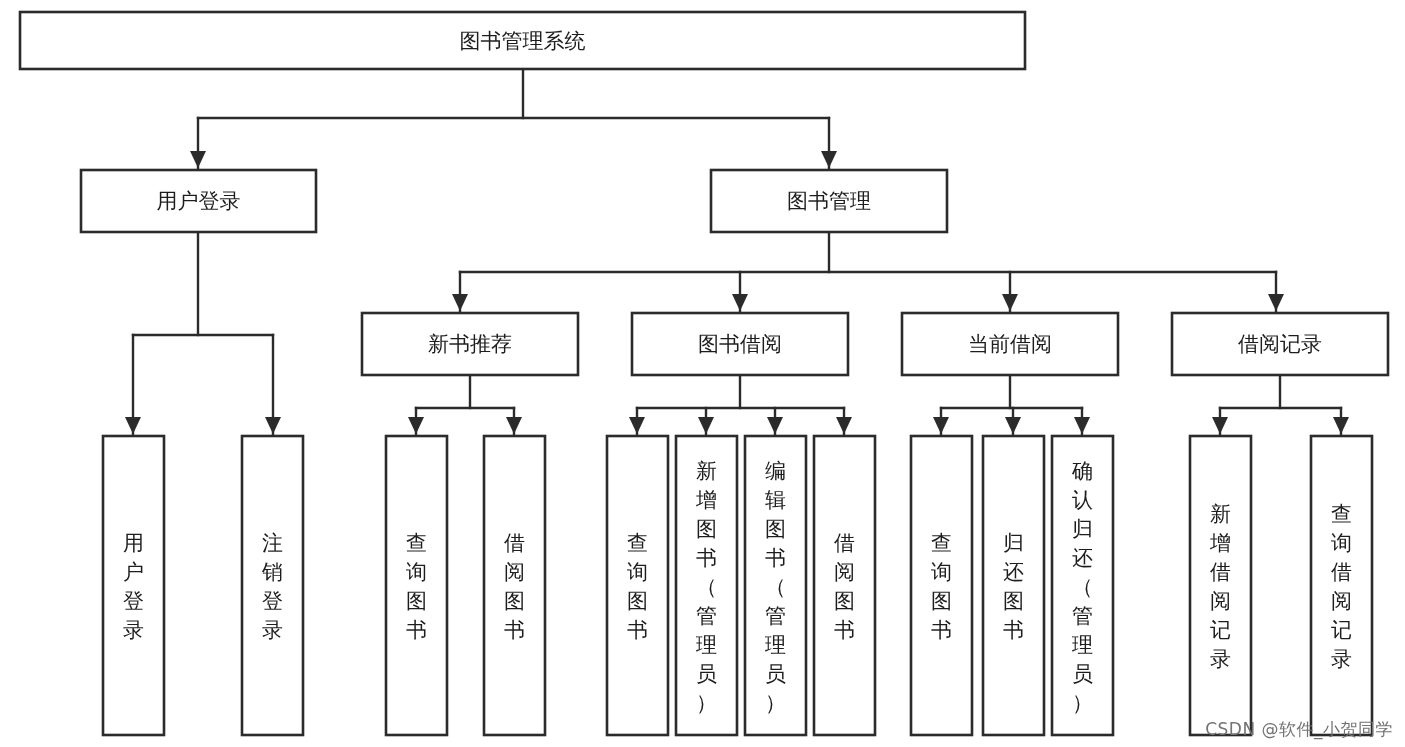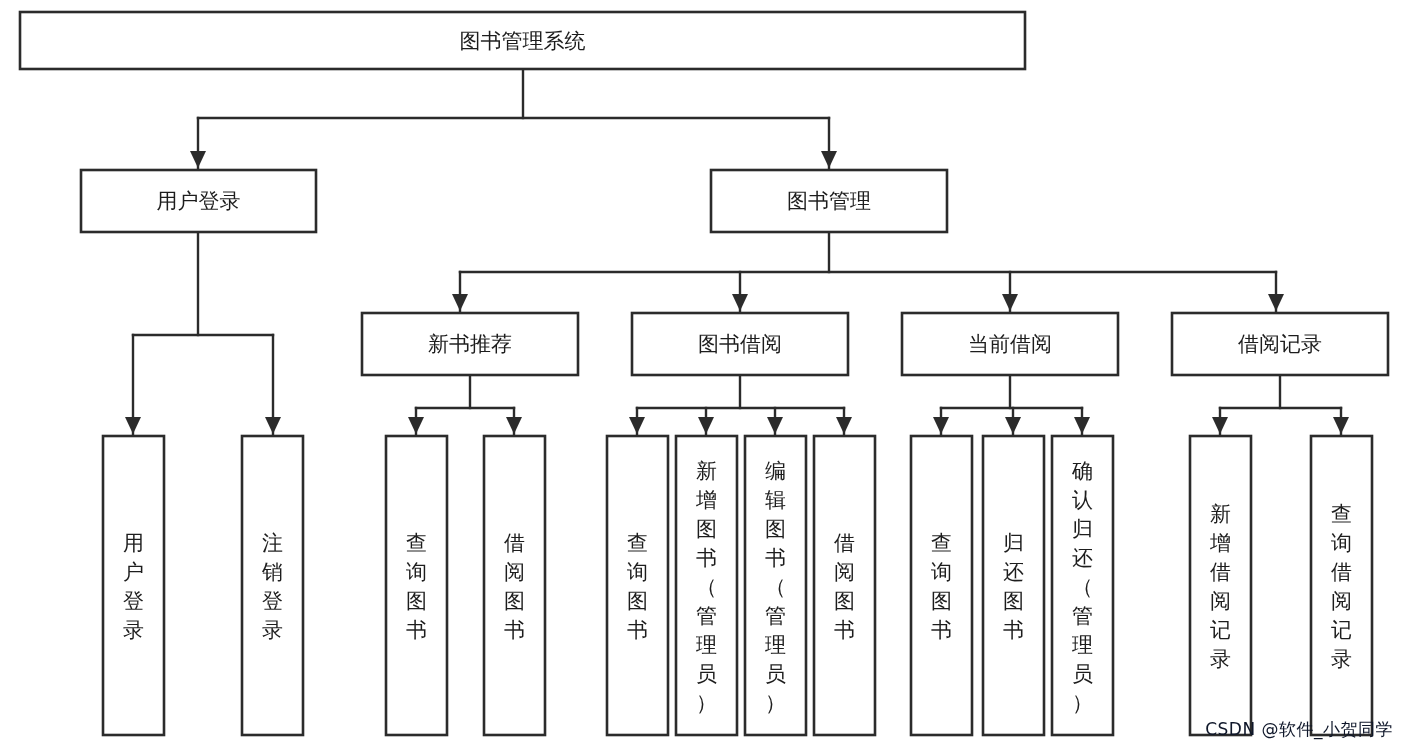--- a/index.html
+++ b/index.html
@@ -54,21 +54,21 @@
     font-family: "DejaVu Sans", "Liberation Sans", sans-serif;
     font-size: 21px;
     text-anchor: middle;
   }
   .watermark-text {
     position: absolute;
     right: 12px;
     bottom: 6px;
     font-family: "DejaVu Sans", "Liberation Sans", sans-serif;
     font-size: 17px;
-    color: #0f172a;
+    color: #737373;
     letter-spacing: 0.5px;
     white-space: nowrap;
     user-select: none;
   }
 </style>
 </head>
 <body>
 
 <div id="diagram-root">
 

